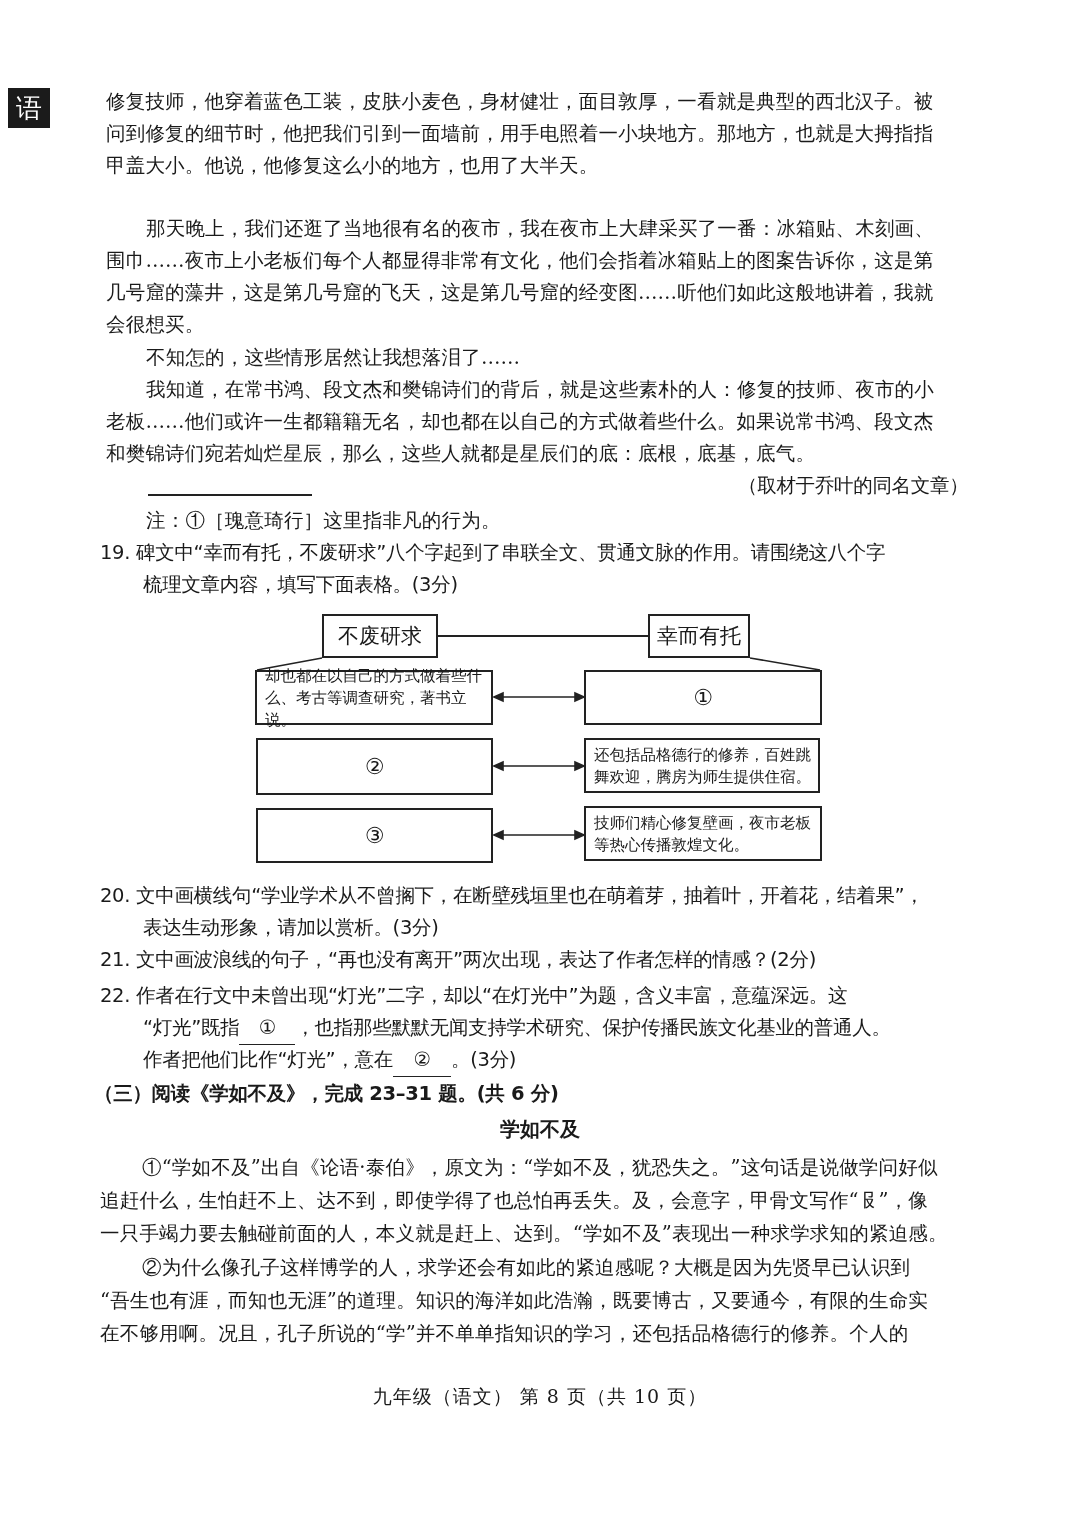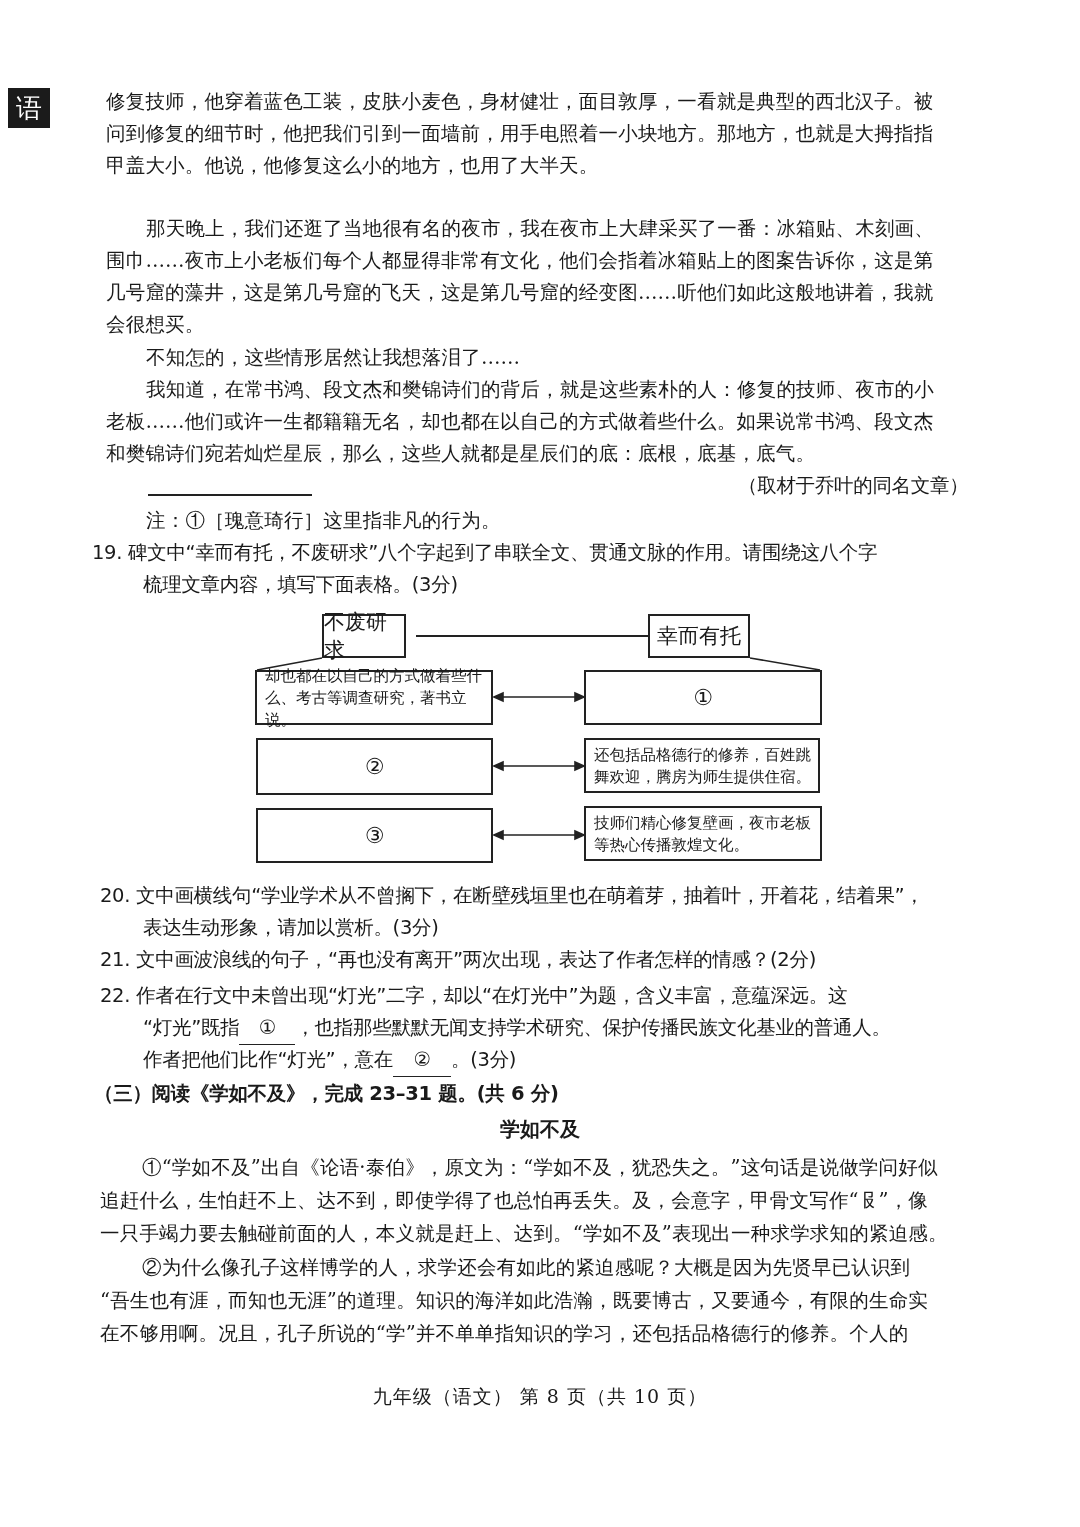--- a/index.html
+++ b/index.html
@@ -48,42 +48,42 @@
   <div class="line" style="left:146px;top:342px">不知怎的，这些情形居然让我想落泪了……</div>
   <div class="line" style="left:146px;top:374px">我知道，在常书鸿、段文杰和樊锦诗们的背后，就是这些素朴的人：修复的技师、夜市的小</div>
   <div class="line" style="left:106px;top:406px">老板……他们或许一生都籍籍无名，却也都在以自己的方式做着些什么。如果说常书鸿、段文杰</div>
   <div class="line" style="left:106px;top:438px">和樊锦诗们宛若灿烂星辰，那么，这些人就都是星辰们的底：底根，底基，底气。</div>
   <div class="line sans" style="left:738px;top:470px">（取材于乔叶的同名文章）</div>
   <div class="rule"></div>
   <div class="line" style="left:146px;top:505px">注：①［瑰意琦行］这里指非凡的行为。</div>
 </div>
 
 <div>
-  <div class="line sans" style="left:92px;top:537px">19. 碑文中“幸而有托，不废研求”八个字起到了串联全文、贯通文脉的作用。请围绕这八个字</div>
+  <div class="line sans" style="left:100px;top:537px">19. 碑文中“幸而有托，不废研求”八个字起到了串联全文、贯通文脉的作用。请围绕这八个字</div>
   <div class="line sans" style="left:143px;top:569px">梳理文章内容，填写下面表格。(3分)</div>
 </div>
 
 <div>
   <svg class="conn" width="1080" height="1527">
     <line x1="416" y1="636" x2="648" y2="636" stroke="#222" stroke-width="2"></line>
     <line x1="322" y1="658" x2="257" y2="670" stroke="#222" stroke-width="1.6"></line>
     <line x1="750" y1="658" x2="820" y2="670" stroke="#222" stroke-width="1.6"></line>
     <g stroke="#222" stroke-width="1.6" fill="#222">
       <line x1="498" y1="697" x2="580" y2="697"></line>
       <polygon points="494,697 503,693 503,701"></polygon>
         <polygon points="584,697 575,693 575,701"></polygon>
       <line x1="498" y1="766" x2="580" y2="766"></line>
       <polygon points="494,766 503,762 503,770"></polygon>
         <polygon points="584,766 575,762 575,770"></polygon>
       <line x1="498" y1="835" x2="580" y2="835"></line>
       <polygon points="494,835 503,831 503,839"></polygon>
         <polygon points="584,835 575,831 575,839"></polygon>
     </g>
   </svg>
-  <div class="box head" style="left:322px;top:614px;width:84px;height:44px">不废研求</div>
+  <div class="box head" style="left:322px;top:614px;width:116px;height:44px">不废研求</div>
   <div class="box head" style="left:648px;top:614px;width:102px;height:44px">幸而有托</div>
 
   <div class="box text" style="left:255px;top:670px;width:238px;height:55px">却也都在以自己的方式做着些什么、考古等调查研究，著书立说。</div>
   <div class="box mark" style="left:584px;top:670px;width:238px;height:55px">①</div>
 
   <div class="box mark" style="left:256px;top:738px;width:237px;height:57px">②</div>
   <div class="box text" style="left:584px;top:738px;width:236px;height:55px">还包括品格德行的修养，百姓跳舞欢迎，腾房为师生提供住宿。</div>
 
   <div class="box mark" style="left:256px;top:808px;width:237px;height:55px">③</div>
   <div class="box text" style="left:584px;top:806px;width:238px;height:55px">技师们精心修复壁画，夜市老板等热心传播敦煌文化。</div>

